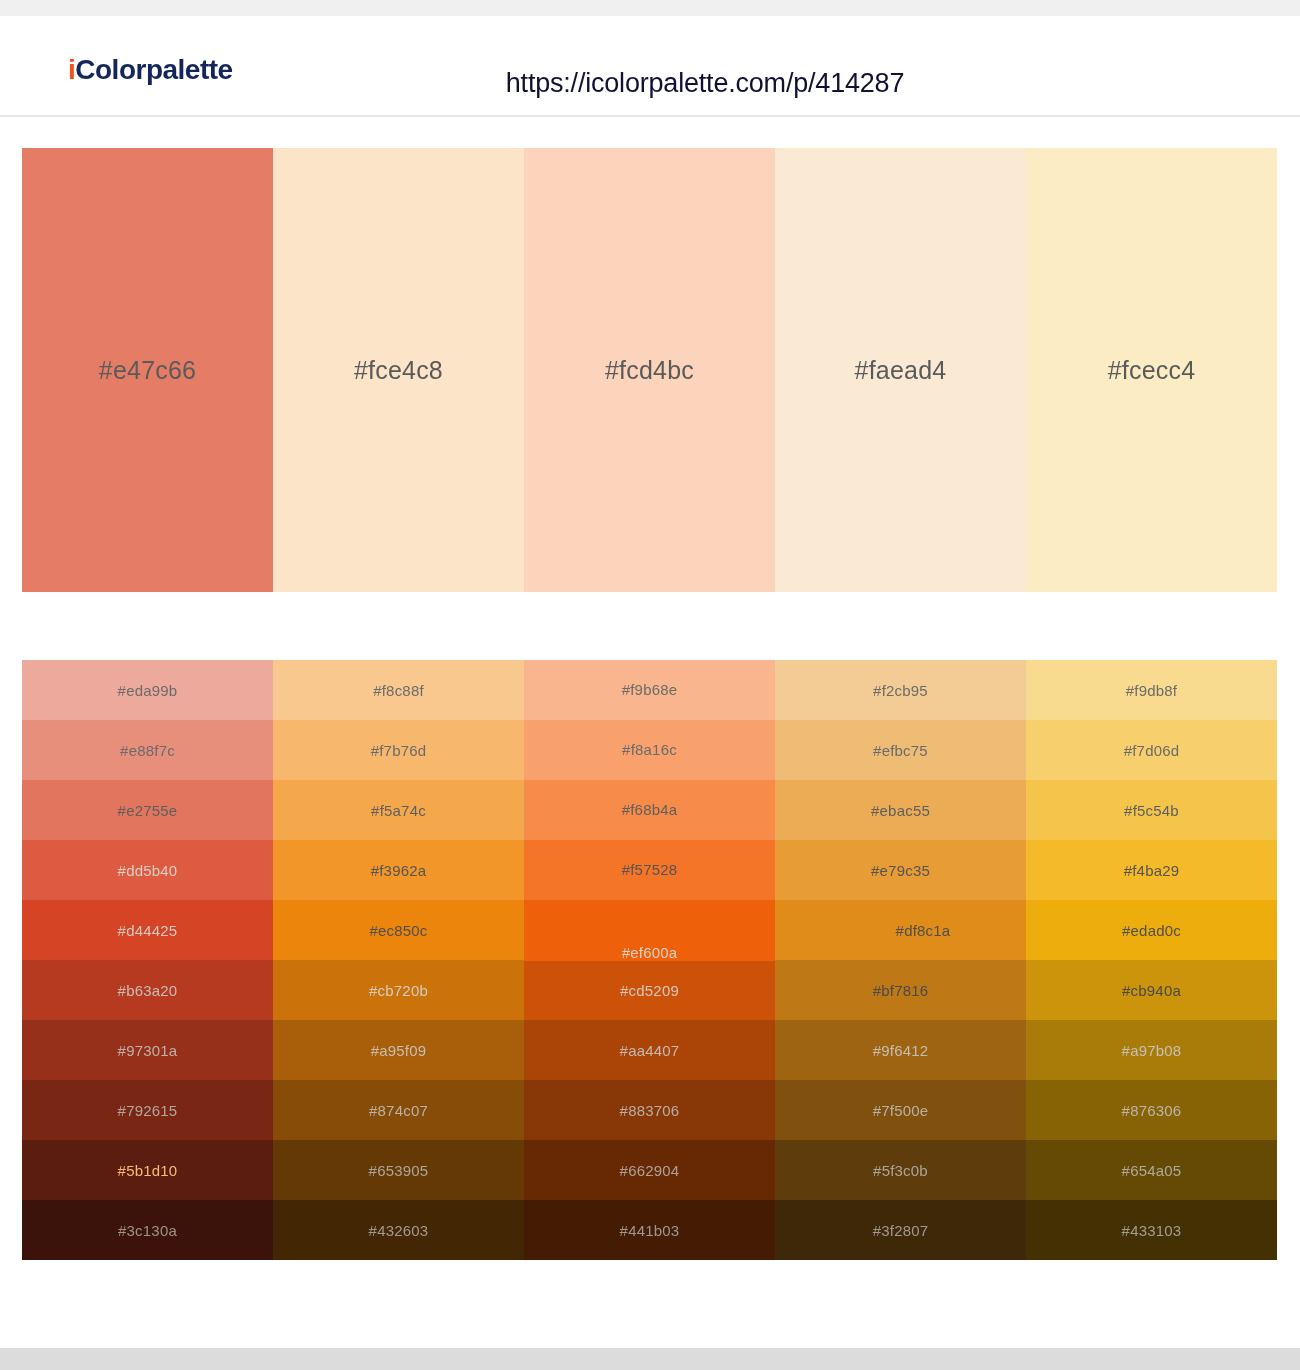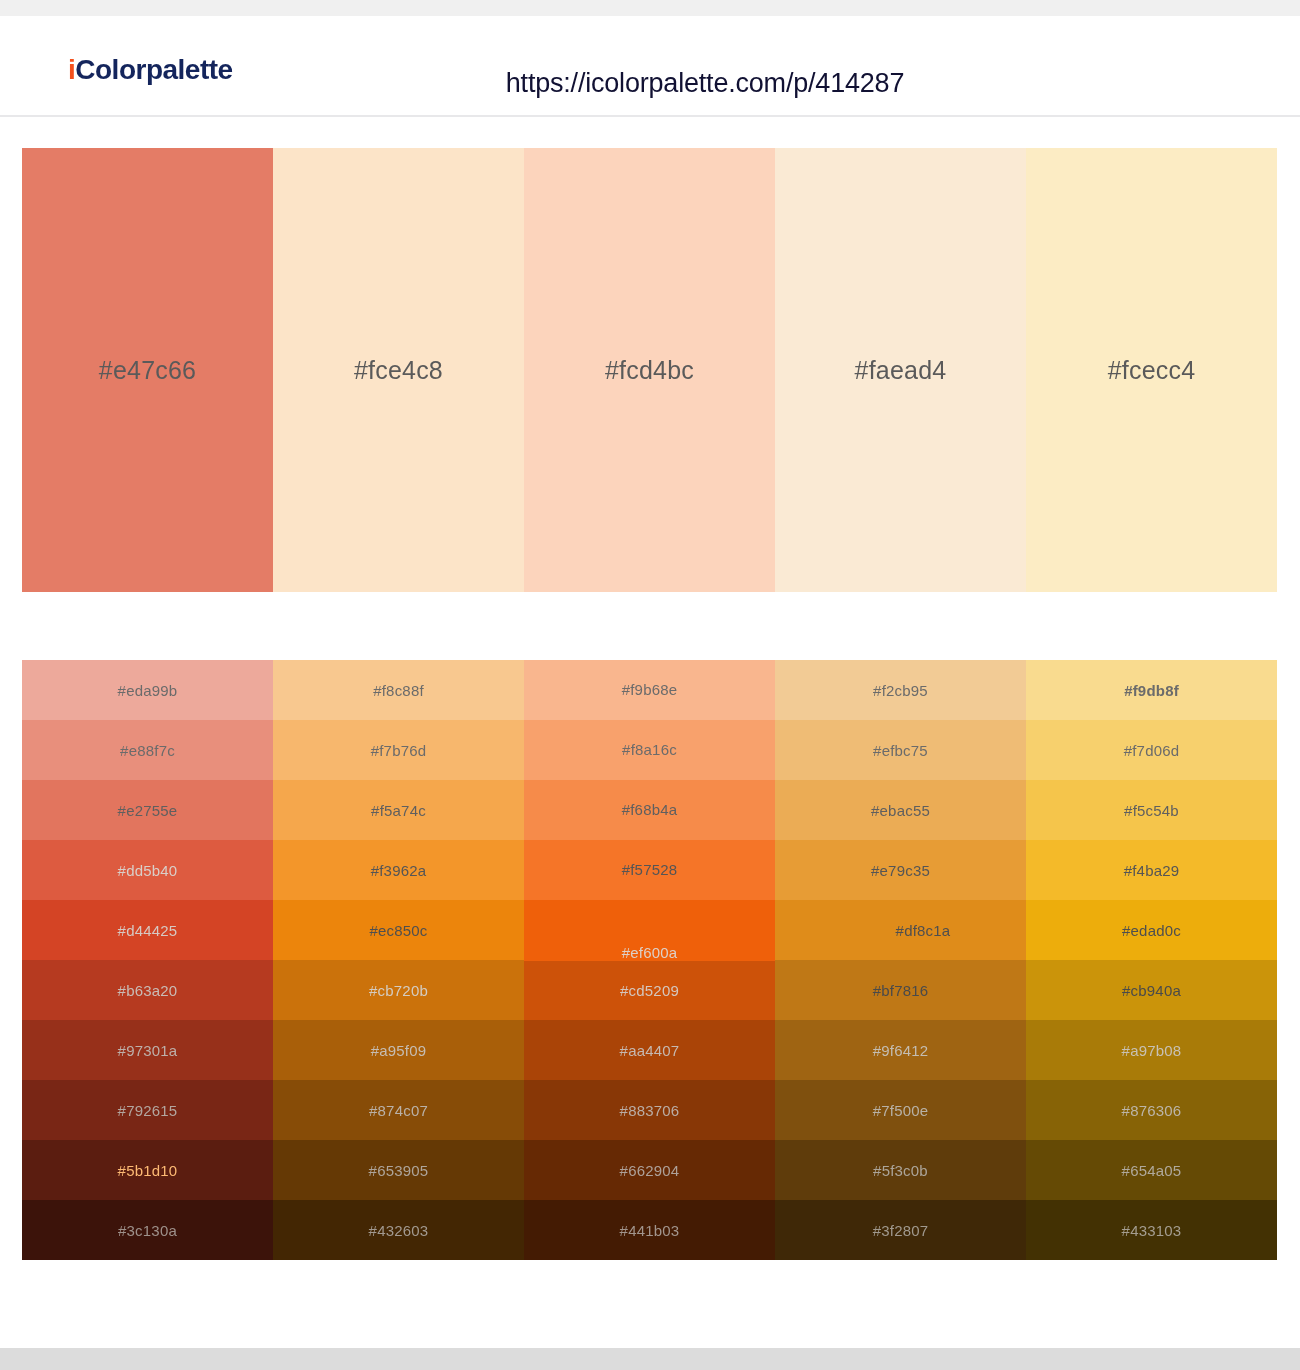--- a/index.html
+++ b/index.html
@@ -261,21 +261,21 @@
         <span style="color: rgb(184, 177, 166);">#7f500e</span>
       </div>
       <div class="shade-cell" style="background: rgb(95, 60, 11);">
         <span style="color: rgb(172, 165, 154);">#5f3c0b</span>
       </div>
       <div class="shade-cell" style="background: rgb(63, 40, 7);">
         <span style="color: rgb(160, 153, 142);">#3f2807</span>
       </div>
     </div>
     <div class="shade-col">
-      <div class="shade-cell" style="background: rgb(249, 219, 143); font-weight: bold;">
+      <div class="shade-cell" style="background: rgb(249, 219, 143);">
         <span style="color: rgb(107, 107, 107);">#f9db8f</span>
       </div>
       <div class="shade-cell" style="background: rgb(247, 208, 109);">
         <span style="color: rgb(107, 107, 107);">#f7d06d</span>
       </div>
       <div class="shade-cell" style="background: rgb(245, 197, 75);">
         <span style="color: rgb(95, 95, 95);">#f5c54b</span>
       </div>
       <div class="shade-cell" style="background: rgb(244, 186, 41);">
         <span style="color: rgb(85, 85, 85);">#f4ba29</span>

